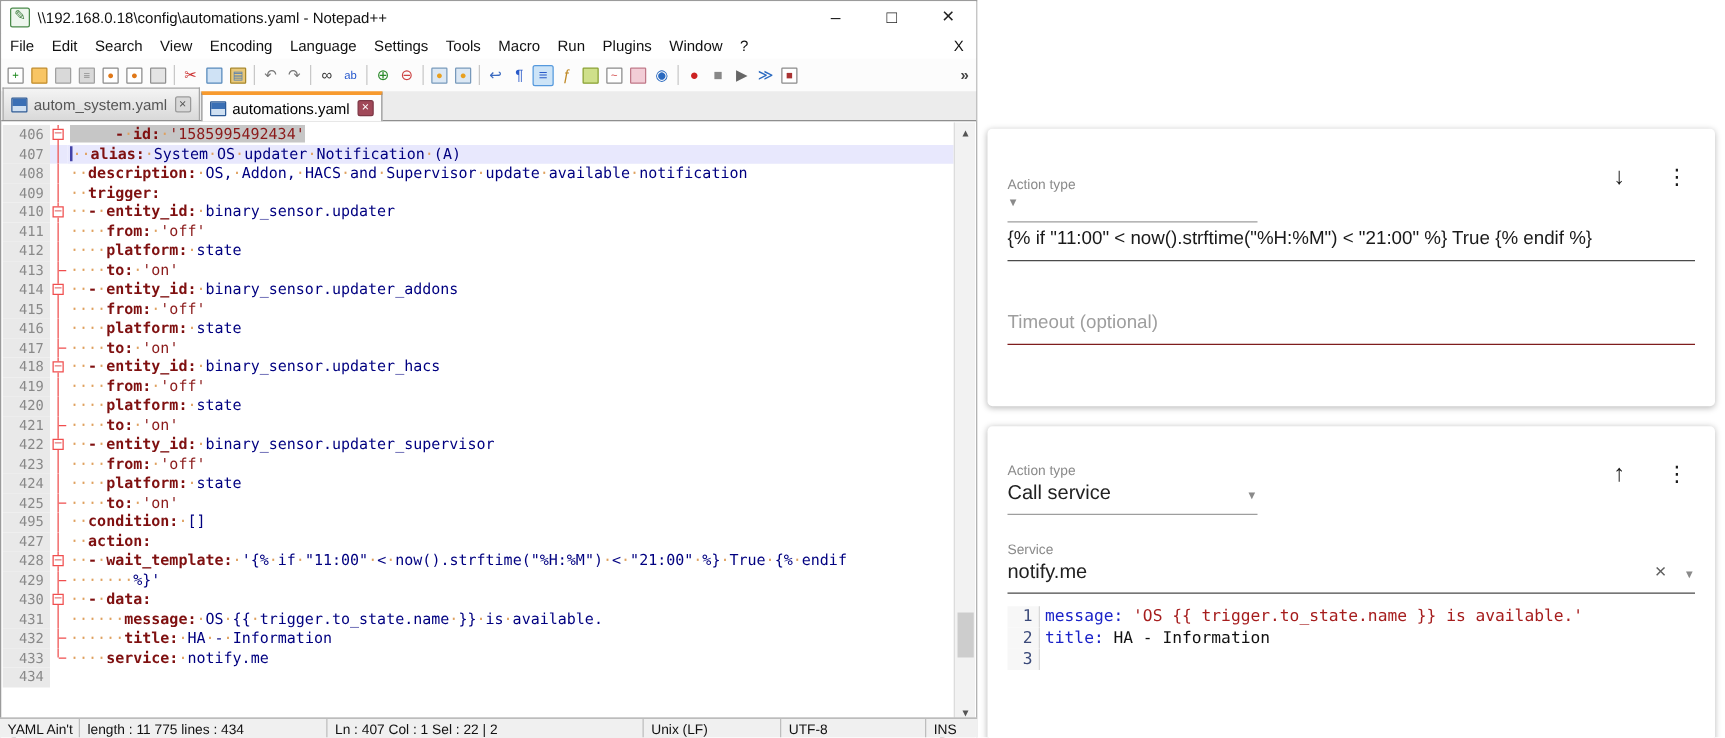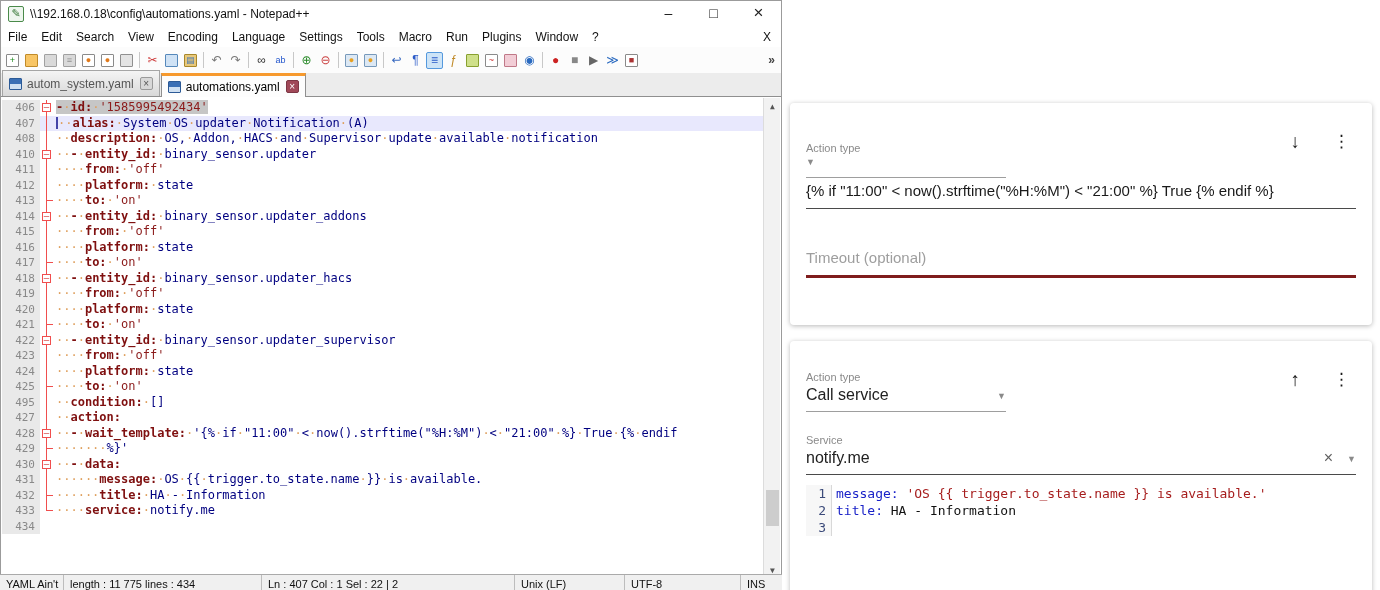--- a/index.html
+++ b/index.html
@@ -51,21 +51,21 @@
   .ln { flex:0 0 38px; background:#e9e9e9; color:#898989; text-align:right;
     padding-right:5px; font-size:11px; }
   .fold { flex:0 0 14px; position:relative; background:#fff; }
   .fold .vline { position:absolute; left:6px; top:0; bottom:0; width:1px; background:#f04e4e; }
   .fold .vline.half { bottom:50%; }
   .fold .stub { position:absolute; left:7px; top:7px; width:6px; height:1px; background:#f04e4e; }
   .fold .fbox { position:absolute; left:2px; top:3px; width:9px; height:9px; background:#fff;
     border:1px solid #f04e4e; color:#d03030; font-size:9px; line-height:6px; text-align:center; z-index:2; }
   .ct { flex:1; padding-left:2px; }
   .line.cur .ct, .line.cur .fold { background:#e8e8fd; }
-  .selbg { background:#c6c6c6; }
+  .selbg { background:#c6c6c6;padding-left:36px; }
   .tk-k { color:#7f1010; font-weight:bold; }
   .tk-s { color:#8b1a1a; }
   .tk-v { color:#000080; }
   .ws { color:#dfa05e; }
   .caret { display:inline-block; width:2px; height:12px; background:#4343a8; vertical-align:-2px; }
 
   .vscroll { position:absolute; right:0; top:0; bottom:17px; width:17px; background:#f2f2f2;
     border-left:1px solid #dcdcdc; }
   .hscroll { position:absolute; left:0; right:17px; bottom:0; height:17px; background:#f2f2f2;
     border-top:1px solid #dcdcdc; }
@@ -88,21 +88,21 @@
   .fld-label { font-size:11px; color:#8a8a8a; }
   .dd { width:200px; border-bottom:1px solid #9e9e9e; padding-bottom:7px; margin-top:3px;
     display:flex; align-items:flex-end; }
   .dd-value { font-size:16px; color:#212121; flex:1; }
   .dd-caret { font-size:9px; color:#8a8a8a; padding-bottom:3px; }
   .card-icon { position:absolute; font-size:19px; color:#1a1a1a; top:28px; }
   .icon-move { right:72px; }
   .icon-dots { right:22px; letter-spacing:0; font-size:17px; }
   .txt-input { width:550px; font-size:15px; color:#1a1a1a; border-bottom:1px solid #4a4a4a;
     padding-bottom:9px; }
-  .txt-placeholder { width:550px; font-size:15px; color:#9e9e9e; border-bottom:3px solid #7f1d1d;
+  .txt-placeholder { width:550px; font-size:15px; color:#9e9e9e; border-bottom:1px solid #7f1d1d;
     padding-bottom:9px; }
   .svc-row { width:550px; display:flex; align-items:flex-end; border-bottom:1px solid #4a4a4a;
     padding-bottom:7px; margin-top:3px; }
   .svc-value { flex:1; font-size:16px; color:#212121; }
   .svc-x { font-size:16px; color:#5f5f5f; margin-right:14px; }
   .sd-label { font-size:15px; color:#1a1a1a; }
   .cm { margin-top:10px; width:550px; font-family:"DejaVu Sans Mono","Liberation Mono",monospace;
     font-size:13px; background:#fff; }
   .cm-line { display:flex; height:17px; line-height:17px; white-space:pre; }
   .cm-ln { flex:0 0 26px; background:#f7f7f7; border-right:1px solid #d8d8d8; color:#3b4a7a;
@@ -228,20 +228,21 @@
           <span>automations.yaml</span>
           <span class="tab-close">×</span>
         </div>
       </div>
 
     <div class="editor">
       <div class="code-scroll" id="codelines">
           <div class="line"><span class="ln">406</span><span class="fold"><span class="vline"></span><span class="fbox">–</span></span><span class="ct"><span class="selbg"><span class="tk-k">-</span><span class="ws">·</span><span class="tk-k">id:</span><span class="ws">·</span><span class="tk-s">'1585995492434'</span></span></span></div>
           <div class="line cur"><span class="ln">407</span><span class="fold"><span class="vline"></span></span><span class="ct"><span class="caret"></span><span class="ws">··</span><span class="tk-k">alias:</span><span class="ws">·</span><span class="tk-v">System</span><span class="ws">·</span><span class="tk-v">OS</span><span class="ws">·</span><span class="tk-v">updater</span><span class="ws">·</span><span class="tk-v">Notification</span><span class="ws">·</span><span class="tk-v">(A)</span></span></div>
           <div class="line"><span class="ln">408</span><span class="fold"><span class="vline"></span></span><span class="ct"><span class="ws">··</span><span class="tk-k">description:</span><span class="ws">·</span><span class="tk-v">OS,</span><span class="ws">·</span><span class="tk-v">Addon,</span><span class="ws">·</span><span class="tk-v">HACS</span><span class="ws">·</span><span class="tk-v">and</span><span class="ws">·</span><span class="tk-v">Supervisor</span><span class="ws">·</span><span class="tk-v">update</span><span class="ws">·</span><span class="tk-v">available</span><span class="ws">·</span><span class="tk-v">notification</span></span></div>
+          <div class="line"><span class="ln">409</span><span class="fold"><span class="vline"></span></span><span class="ct"><span class="ws">··</span><span class="tk-k">trigger:</span></span></div>
           <div class="line"><span class="ln">410</span><span class="fold"><span class="vline"></span><span class="fbox">–</span></span><span class="ct"><span class="ws">··</span><span class="tk-k">-</span><span class="ws">·</span><span class="tk-k">entity_id:</span><span class="ws">·</span><span class="tk-v">binary_sensor.updater</span></span></div>
           <div class="line"><span class="ln">411</span><span class="fold"><span class="vline"></span></span><span class="ct"><span class="ws">····</span><span class="tk-k">from:</span><span class="ws">·</span><span class="tk-s">'off'</span></span></div>
           <div class="line"><span class="ln">412</span><span class="fold"><span class="vline"></span></span><span class="ct"><span class="ws">····</span><span class="tk-k">platform:</span><span class="ws">·</span><span class="tk-v">state</span></span></div>
           <div class="line"><span class="ln">413</span><span class="fold"><span class="vline"></span><span class="stub"></span></span><span class="ct"><span class="ws">····</span><span class="tk-k">to:</span><span class="ws">·</span><span class="tk-s">'on'</span></span></div>
           <div class="line"><span class="ln">414</span><span class="fold"><span class="vline"></span><span class="fbox">–</span></span><span class="ct"><span class="ws">··</span><span class="tk-k">-</span><span class="ws">·</span><span class="tk-k">entity_id:</span><span class="ws">·</span><span class="tk-v">binary_sensor.updater_addons</span></span></div>
           <div class="line"><span class="ln">415</span><span class="fold"><span class="vline"></span></span><span class="ct"><span class="ws">····</span><span class="tk-k">from:</span><span class="ws">·</span><span class="tk-s">'off'</span></span></div>
           <div class="line"><span class="ln">416</span><span class="fold"><span class="vline"></span></span><span class="ct"><span class="ws">····</span><span class="tk-k">platform:</span><span class="ws">·</span><span class="tk-v">state</span></span></div>
           <div class="line"><span class="ln">417</span><span class="fold"><span class="vline"></span><span class="stub"></span></span><span class="ct"><span class="ws">····</span><span class="tk-k">to:</span><span class="ws">·</span><span class="tk-s">'on'</span></span></div>
           <div class="line"><span class="ln">418</span><span class="fold"><span class="vline"></span><span class="fbox">–</span></span><span class="ct"><span class="ws">··</span><span class="tk-k">-</span><span class="ws">·</span><span class="tk-k">entity_id:</span><span class="ws">·</span><span class="tk-v">binary_sensor.updater_hacs</span></span></div>
           <div class="line"><span class="ln">419</span><span class="fold"><span class="vline"></span></span><span class="ct"><span class="ws">····</span><span class="tk-k">from:</span><span class="ws">·</span><span class="tk-s">'off'</span></span></div>

